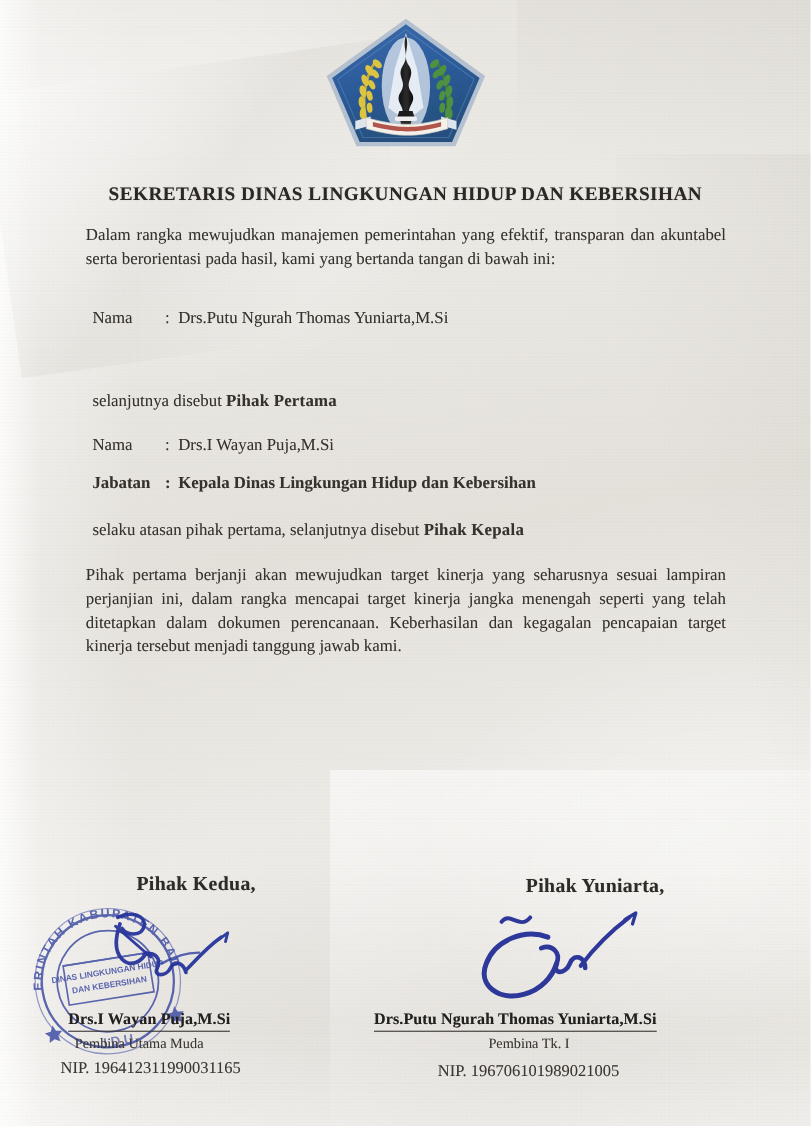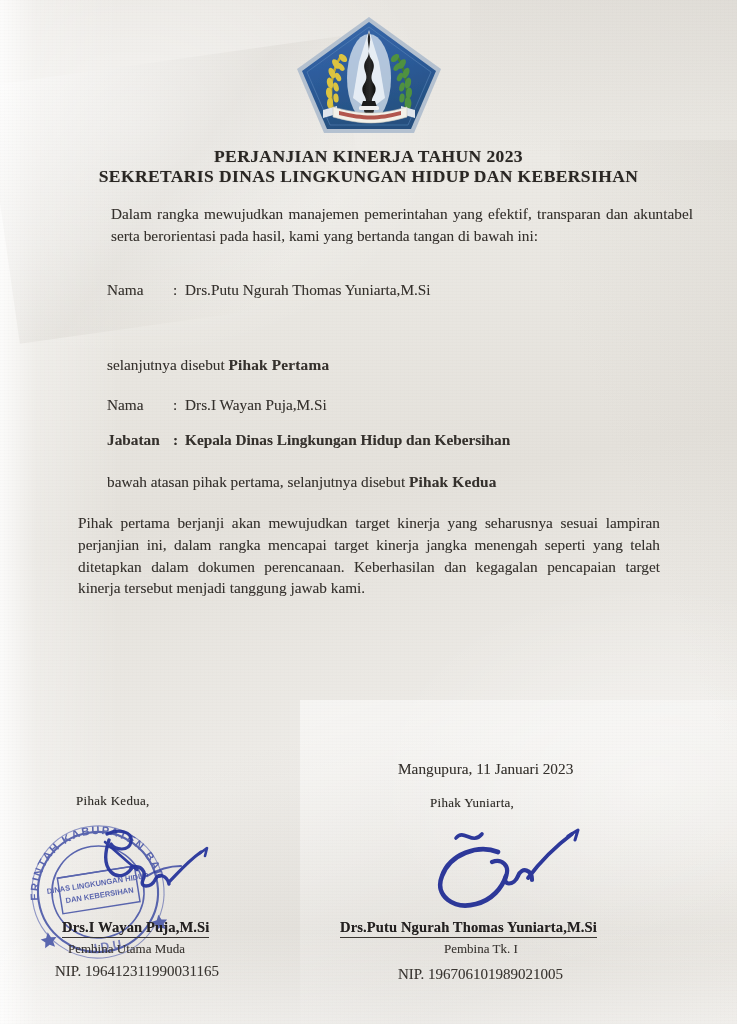--- a/index.html
+++ b/index.html
@@ -63,44 +63,44 @@
 
   
   .body-text{
     position:absolute;
     color:#35312d;
     font-size:15.3px;
     line-height:21.8px;
     text-shadow:0 0 .6px rgba(60,56,50,.30);
   }
   .justify{text-align:justify;text-align-last:left;}
-  #p-intro{left:78px;width:582px;top:203px;margin-left:33px;}
+  #p-intro{left:78px;width:582px;top:203px;}
 
   .field{position:absolute;left:84px;font-size:15.3px;color:#35312d;
-     text-shadow:0 0 .6px rgba(60,56,50,.30);white-space:nowrap;margin-left:23px;}
+     text-shadow:0 0 .6px rgba(60,56,50,.30);white-space:nowrap;}
   .field .lbl{display:inline-block;width:66px;}
   .field .col{display:inline-block;width:12px;}
 
   #f-nama1{top:281px;}
   #f-jab1{top:316px;}
   #l-pertama{top:356px;}
   #f-nama2{top:396px;}
   #f-jab2{top:431px;font-weight:bold;}
   #l-kedua{top:473px;}
   .strong{font-weight:bold;letter-spacing:.2px;}
 
   #p-body1{left:78px;width:582px;top:512px;}
   #p-body2{left:78px;width:582px;top:615px;}
 
   
   #date-line{position:absolute;top:760px;left:398px;font-size:15.3px;color:#35312d;
      text-shadow:0 0 .6px rgba(60,56,50,.30);white-space:nowrap;}
 
-  .sig-head{position:absolute;font-weight:normal;font-size:13px;color:#2e2b27;
-     letter-spacing:.3px;text-shadow:0 0 .7px rgba(60,56,50,.35);white-space:nowrap;}
+  .sig-head{position:absolute;font-weight:bold;font-size:18px;color:#2e2b27;
+     letter-spacing:.3px;text-shadow:0 0 .7px rgba(60,56,50,.35);white-space:nowrap;margin-left:48px;}
   #head-kedua{top:793px;left:76px;}
   #head-pertama{top:795px;left:430px;}
 
   .sig-name{position:absolute;font-weight:bold;font-size:14.6px;color:#232020;
      letter-spacing:.1px;border-bottom:1.6px solid #3a3632;padding-bottom:1px;
      white-space:nowrap;text-shadow:0 0 .6px rgba(40,38,34,.4);}
   #name-kedua{top:919px;left:62px;}
   #name-pertama{top:919px;left:340px;}
 
   .sig-rank{position:absolute;font-size:13px;color:#3a3632;white-space:nowrap;
@@ -201,21 +201,20 @@
           </g>
 
           <path d="M30 96 L44 92 L44 100 L30 104 Z" fill="#dfe5ec"></path>
           <path d="M122 96 L108 92 L108 100 L122 104 Z" fill="#dfe5ec"></path>
           <path d="M40 93 C 70 101, 86 101, 114 93 L114 103 C 86 111, 70 111, 40 103 Z" fill="#f3f1e9" stroke="#c9c8c0" stroke-width="0.6"></path>
           <path d="M46 97 C 72 103, 84 103, 108 97 L108 101 C 84 107, 72 107, 46 101 Z" fill="#a63b33" opacity="0.85"></path>
         </g>
       </svg>
     </div>
 
-    <div class="doc-title" id="title1">PERJANJIAN KINERJA TAHUN 2023</div>
     <div class="doc-title" id="title2">SEKRETARIS DINAS LINGKUNGAN HIDUP DAN KEBERSIHAN</div>
 
     <div class="body-text justify" id="p-intro">Dalam rangka mewujudkan manajemen pemerintahan yang efektif, transparan dan akuntabel serta berorientasi pada hasil, kami yang bertanda tangan di bawah ini:</div>
 
     <div class="field" id="f-nama1">
       <span class="lbl">Nama</span><span class="col">:</span><span>Drs.Putu Ngurah Thomas Yuniarta,M.Si</span>
     </div>
 
 
     <div class="field" id="l-pertama">
@@ -224,26 +223,25 @@
 
     <div class="field" id="f-nama2">
       <span class="lbl">Nama</span><span class="col">:</span><span>Drs.I Wayan Puja,M.Si</span>
     </div>
 
     <div class="field" id="f-jab2">
       <span class="lbl">Jabatan</span><span class="col">:</span><span>Kepala Dinas Lingkungan Hidup dan Kebersihan</span>
     </div>
 
     <div class="field" id="l-kedua">
-      <span>bawah atasan pihak pertama, selanjutnya disebut </span><span class="strong">Pihak Kedua</span>
+      <span>selaku atasan pihak pertama, selanjutnya disebut </span><span class="strong">Pihak Kepala</span>
     </div>
 
     <div class="body-text justify" id="p-body1">Pihak pertama berjanji akan mewujudkan target kinerja   yang seharusnya  sesuai lampiran perjanjian ini, dalam rangka mencapai target kinerja jangka menengah seperti yang telah ditetapkan dalam dokumen perencanaan. Keberhasilan dan kegagalan pencapaian target kinerja tersebut menjadi tanggung jawab kami.</div>
 
-    <div id="date-line">Mangupura, 11 Januari 2023</div>
 
     <div class="sig-head" id="head-kedua">Pihak Kedua,</div>
     <div class="sig-head" id="head-pertama">Pihak Yuniarta,</div>
 
     <div id="stamp">
       <svg viewBox="0 0 164 160" width="164" height="160">
         <defs>
           <path id="arcTop" d="M 22 86 A 60 60 0 0 1 142 86"></path>
           <filter id="inkBlur" x="-15%" y="-15%" width="130%" height="130%">
             <feGaussianBlur stdDeviation="0.45"></feGaussianBlur>

